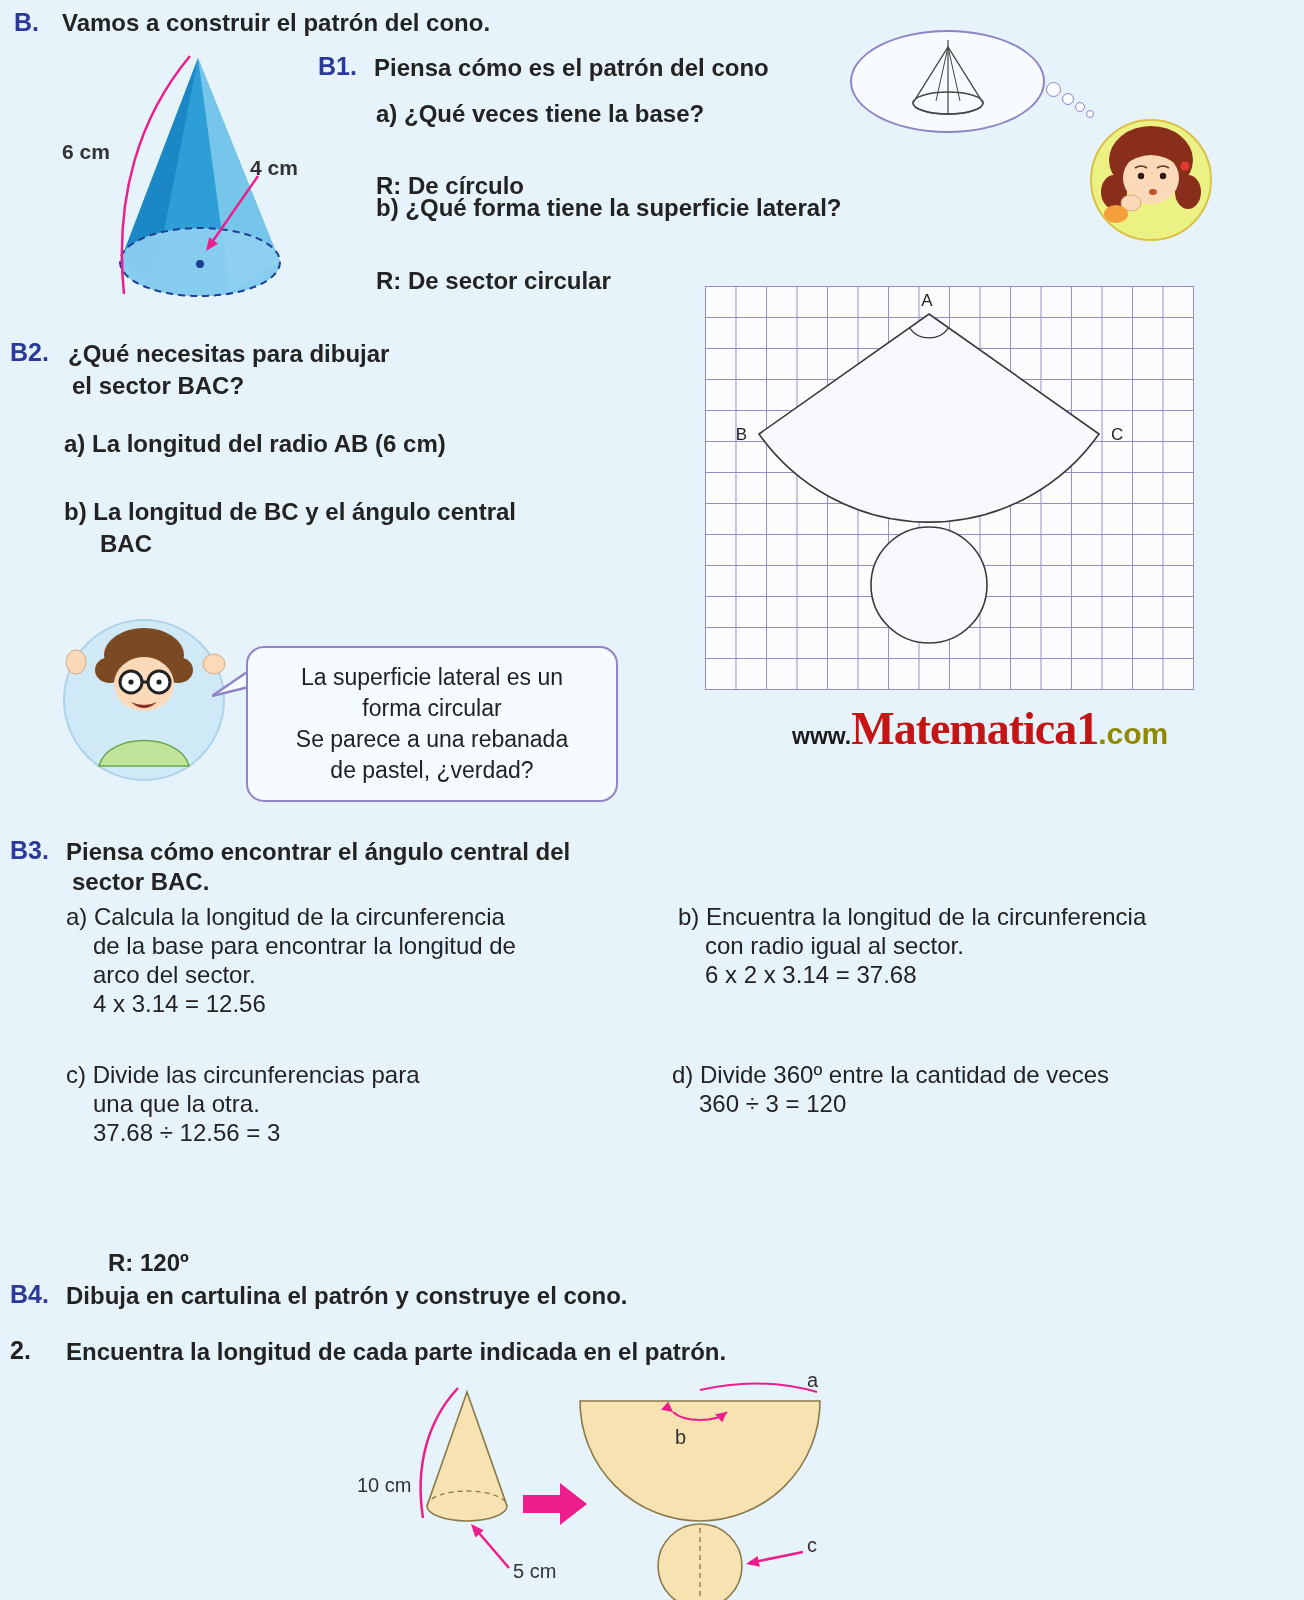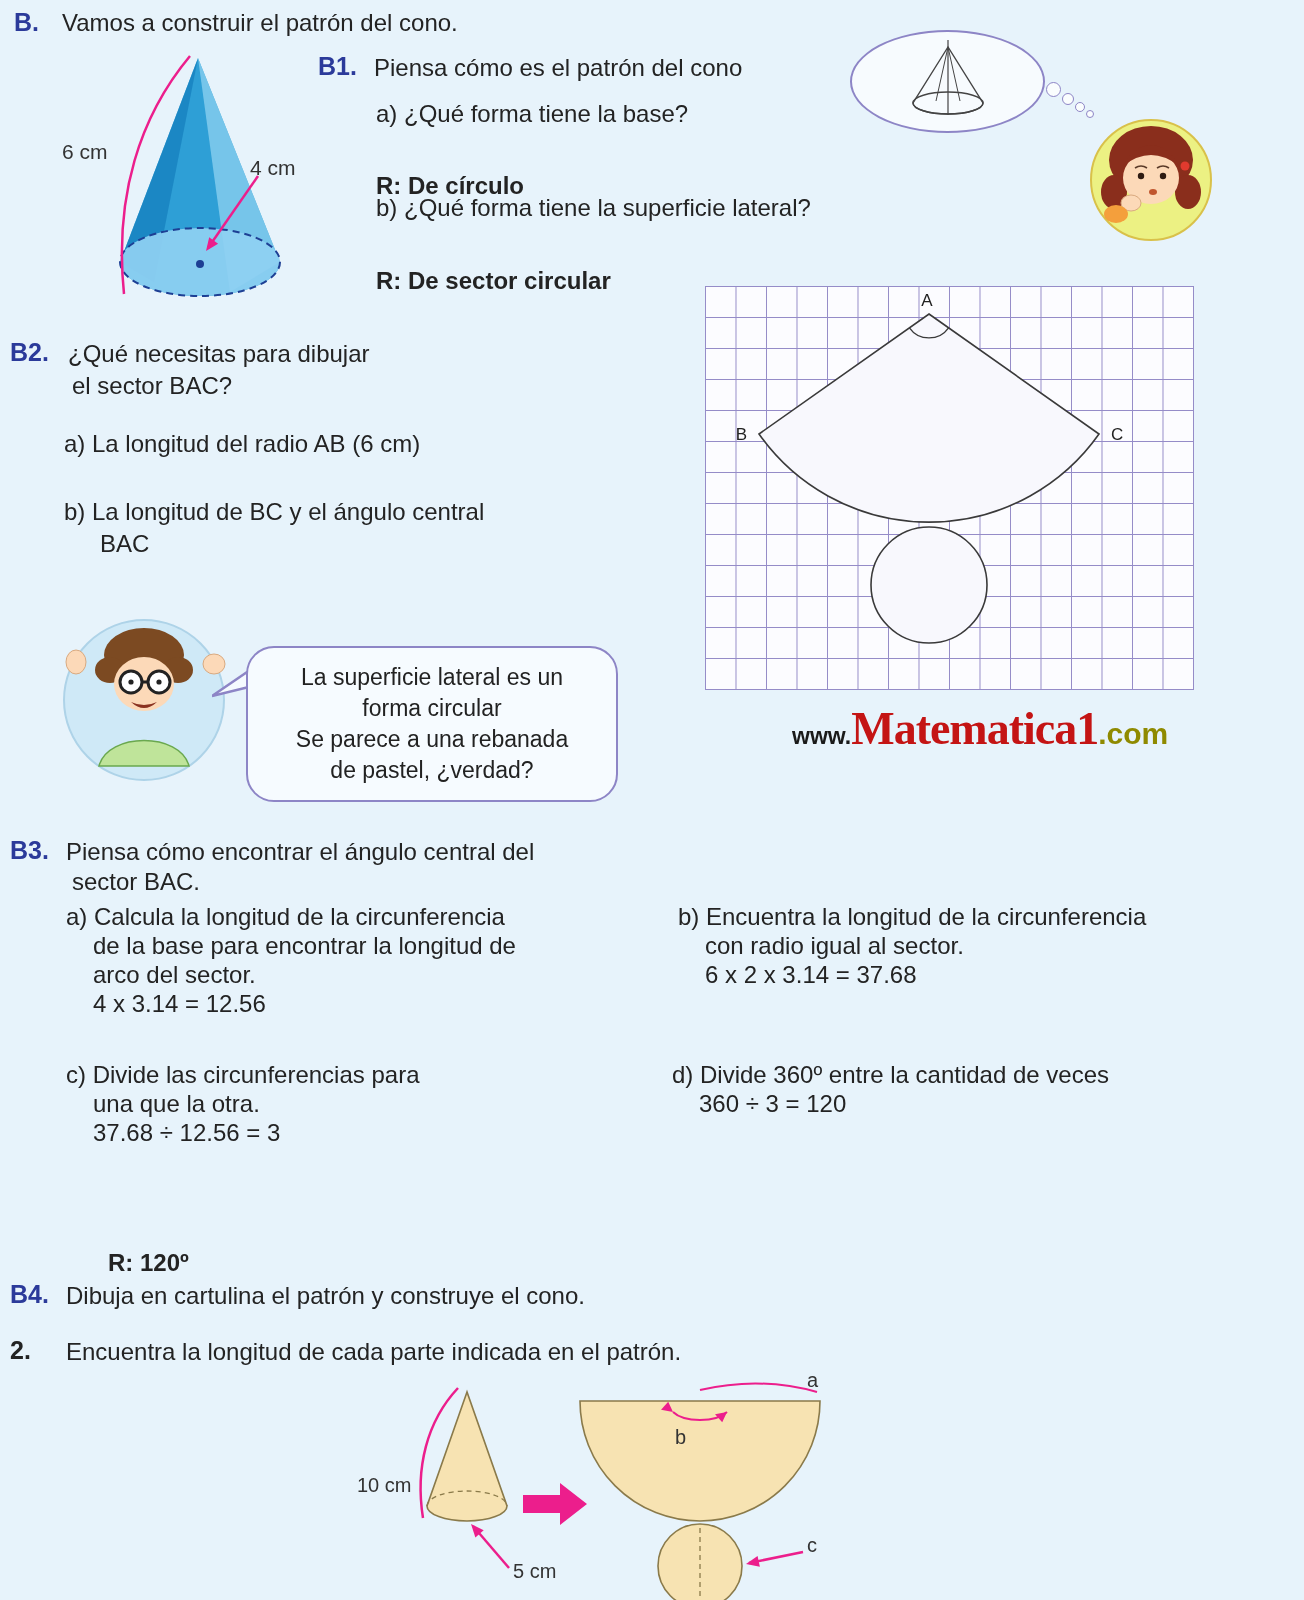--- a/index.html
+++ b/index.html
@@ -1,34 +1,34 @@
 <!DOCTYPE html>
 <html style="--bg: #e7f3fb; --ink: #232323; --blue: #2b3a9a; --pink: #ec1e8c; --grid: #958cc8; --bubble: #8d85c6; --tan: #f7e3b2; --red: #c41414; --olive: #8f8a00;"><head>
 <meta charset="utf-8">
 <style>
   * { margin:0; padding:0; box-sizing:border-box; }
   body { font-family:"Liberation Sans", sans-serif; background:var(--bg, #e7f3fb); }
   .page { position:relative; width:1304px; height:1600px; background:var(--bg,#e7f3fb);
           overflow:hidden; color:var(--ink,#222); font-size:24px; }
   .abs { position:absolute; }
-  .t { position:absolute; white-space:nowrap; }
+  .t { position:absolute; white-space:nowrap;font-weight:bold; }
   .sec-label { color:var(--blue,#2b3a9a); font-weight:bold; font-size:25px; }
   .num-label { color:var(--ink,#222); font-weight:bold; font-size:25px; }
   .bold { font-weight:bold;margin-top:25px; }
   .fig-label { font-size:21px; color:#333; }
   .col .line { line-height:29px; white-space:nowrap; }
   .col .ind { padding-left:27px; }
   .grid-bg { background-color:#fcfcff;
     background-image:
       linear-gradient(to right, var(--grid,#958cc8) 1px, transparent 1px),
       linear-gradient(to bottom, var(--grid,#958cc8) 1px, transparent 1px);
     background-size:30.5px 31px;
     border-right:1px solid var(--grid,#958cc8);
     border-bottom:1px solid var(--grid,#958cc8); }
-  .bubble { border:2.5px solid var(--bubble,#8d85c6); border-radius:28px;
+  .bubble { border:2.5px solid var(--bubble,#8d85c6); border-radius:18px;
     background:#f6fbff; text-align:center; font-size:23px; line-height:31px;
     padding:14px 16px; color:#222; }
   .thought { border:2px solid var(--bubble,#8d85c6); border-radius:50%;
     background:rgba(255,255,255,0.65); display:flex; align-items:center; justify-content:center; }
   .dot { position:absolute; border:1.5px solid var(--bubble,#8d85c6); border-radius:50%;
     background:rgba(255,255,255,0.8); }
   .logo { display:flex; align-items:baseline; }
   .logo-www { font-weight:bold; font-size:23px; color:#1a1a1a; }
   .logo-name { font-family:"Liberation Serif", serif; font-weight:bold; font-size:46px;
     color:var(--red,#c41414); letter-spacing:-1px; }
@@ -51,21 +51,21 @@
     <circle cx="120" cy="218" r="4" fill="#1d3f94"></circle>
     <path d="M 110 10 C 60 70 34 150 44 248" fill="none" stroke="#ec1e8c" stroke-width="2.5"></path>
     <line x1="178" y1="130" x2="128" y2="202" stroke="#ec1e8c" stroke-width="2.5"></line>
     <path d="M 0 0 L -13 -5.5 L -13 5.5 Z" fill="#ec1e8c" transform="translate(126,205) rotate(126)"></path>
   </svg>
   <div class="t fig-label" style="left:62px;top:140px">6 cm</div>
   <div class="t fig-label" style="left:250px;top:156px">4 cm</div>
 
   <div class="t sec-label" style="left:318px;top:52px">B1.</div>
   <div class="t" style="left:374px;top:54px">Piensa cómo es el patrón del cono</div>
-  <div class="t" style="left:376px;top:100px">a) ¿Qué forma tiene la base?</div>
+  <div class="t" style="left:376px;top:100px">a) ¿Qué veces tiene la base?</div>
   <div class="t bold" style="left:376px;top:147px">R: De círculo</div>
   <div class="t" style="left:376px;top:194px">b) ¿Qué forma tiene la superficie lateral?</div>
   <div class="t bold" style="left:376px;top:242px">R: De sector circular</div>
 
   <div class="abs thought" style="left:850px;top:30px;width:195px;height:103px">
     <svg width="112" height="86" viewBox="0 0 112 86">
       <line x1="56" y1="1" x2="56" y2="76" stroke="#444" stroke-width="1.2"></line>
       <path d="M 56 8 L 21 64 A 35 11 0 0 0 91 64 Z" fill="none" stroke="#444" stroke-width="1.4"></path>
       <ellipse cx="56" cy="64" rx="35" ry="11" fill="none" stroke="#444" stroke-width="1.4"></ellipse>
       <line x1="56" y1="8" x2="44" y2="62" stroke="#444" stroke-width="1"></line>

